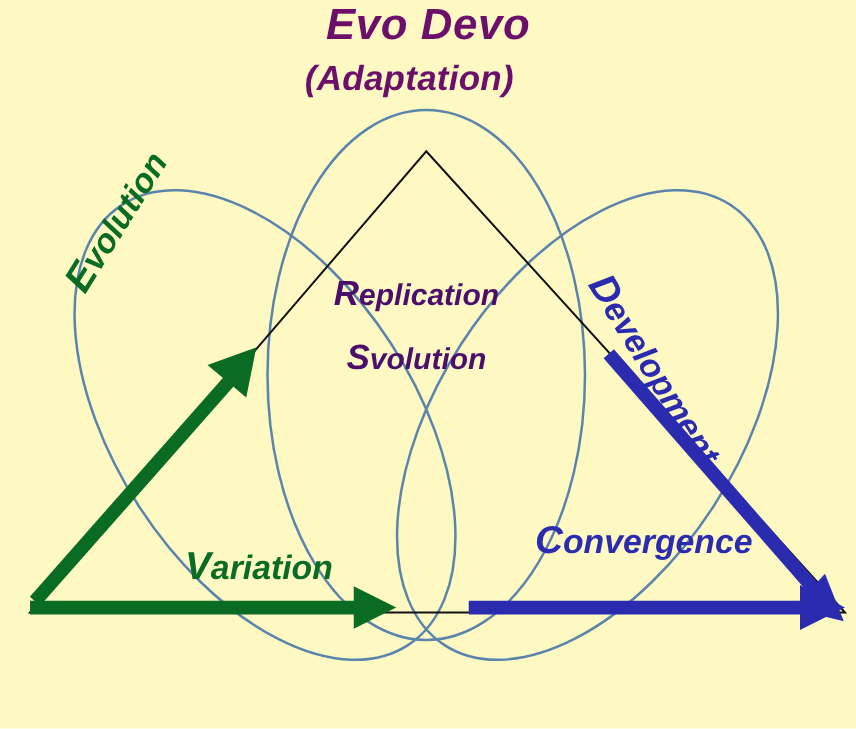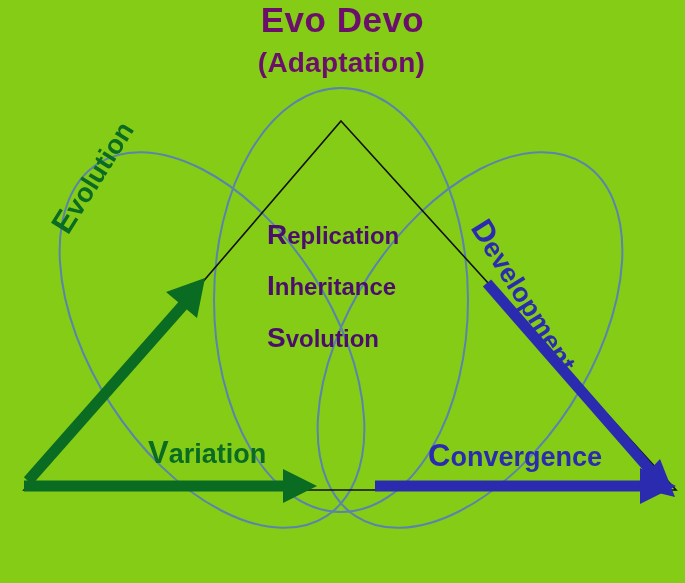--- a/index.html
+++ b/index.html
@@ -7,22 +7,23 @@
     padding: 0;
     background: #ffffff;
   }
   body {
     font-family: "Liberation Sans", sans-serif;
   }
   #stage {
     position: relative;
     width: 685px;
     height: 583px;
-    background: #84cc16;
+    background: #fef9c3;
     overflow: hidden;
+    font-style: italic;
   }
   #stage svg.layer {
     position: absolute;
     left: 0;
     top: 0;
     width: 685px;
     height: 583px;
   }
   .lbl {
     position: absolute;
@@ -40,27 +41,27 @@
     letter-spacing: 0.5px;
   }
   #title-sub {
     left: 0;
     top: 48px;
     width: 655px;
     text-align: center;
     font-size: 28px;
     color: #6b0f6b;
     letter-spacing: 0.2px;
-    padding-left: 14px;
   }
   #ris-block {
     left: 267px;
     top: 220px;
     color: #4b0f6b;
     font-size: 24px;
+    text-align: center;
   }
   #ris-block .ris-line {
     margin-bottom: 22px;
     white-space: nowrap;
   }
   #ris-block .big {
     font-size: 28px;
   }
   .word-evolution {
     left: 46px;
@@ -83,21 +84,21 @@
   .word-development {
     left: 492px;
     top: 214px;
     color: #2b2bb0;
     font-size: 27px;
     transform: rotate(58deg);
     transform-origin: left top;
   }
   .word-convergence {
     left: 428px;
-    top: 440px;
+    top: 416px;
     color: #2b2bb0;
     font-size: 27px;
   }
   .word-convergence .big, .word-development .big {
     font-size: 31px;
   }
 </style>
 </head>
 <body>
 
@@ -137,23 +138,20 @@
   </svg>
 
   <div class="lbl" id="title-main">Evo Devo</div>
   <div class="lbl" id="title-sub">(Adaptation)</div>
 
   <div id="ris-block" class="lbl">
     <div class="ris-line">
       <span class="big">R</span><span>eplication</span>
     </div>
     <div class="ris-line">
-      <span class="big">I</span><span>nheritance</span>
-    </div>
-    <div class="ris-line">
       <span class="big">S</span><span>volution</span>
     </div>
   </div>
 
   <div class="lbl word-evolution">
     <span class="big">E</span><span>volution</span>
   </div>
 
   <div class="lbl word-variation">
     <span class="big">V</span><span>ariation</span>

